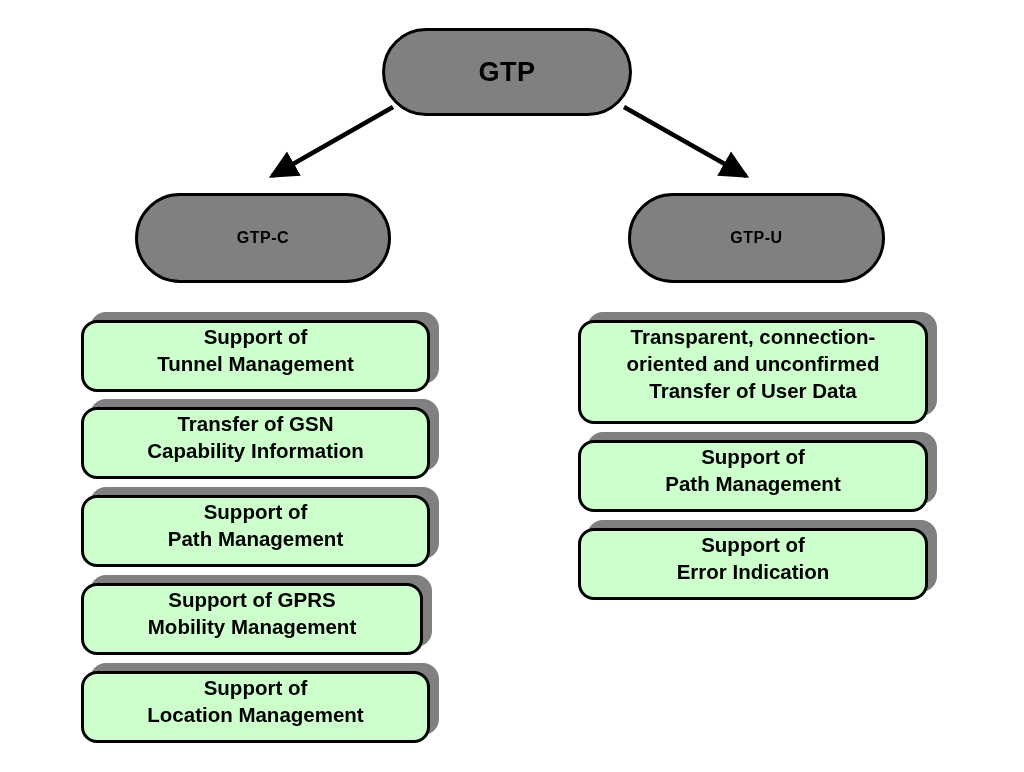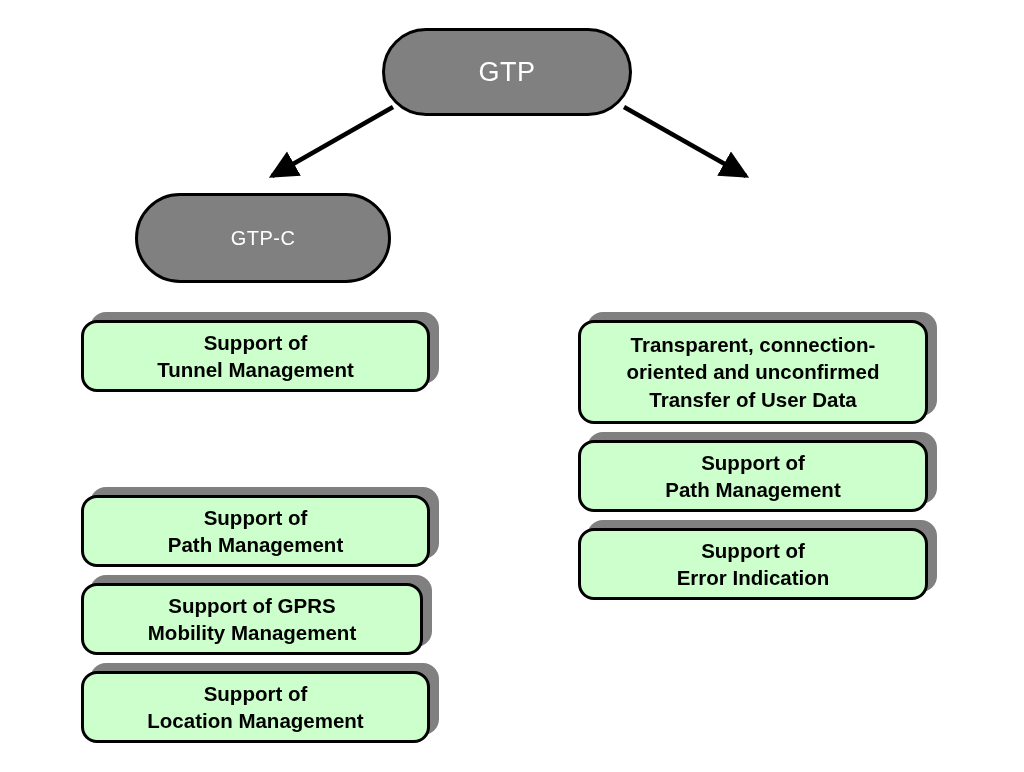--- a/index.html
+++ b/index.html
@@ -21,26 +21,26 @@
   
   .pill {
     position: absolute;
     box-sizing: border-box;
     background: #808080;
     border: 3px solid #000000;
     border-radius: 46px;
     display: flex;
     align-items: center;
     justify-content: center;
-    color: #ffffff;
-    font-weight: normal;
+    color: #000000;
+    font-weight: bold;
     letter-spacing: 0.5px;
   }
   .pill-root { font-size: 27px; }
-  .pill-child { font-size: 20px; }
+  .pill-child { font-size: 16px; }
 
   
   .gbox-wrap {
     position: absolute;
   }
   .gbox-shadow {
     position: absolute;
     left: 9px;
     top: -8px;
     width: 100%;
@@ -53,21 +53,21 @@
     position: absolute;
     left: 0;
     top: 0;
     width: 100%;
     height: 100%;
     box-sizing: border-box;
     background: #ccffcc;
     border: 3px solid #000000;
     border-radius: 16px;
     display: flex;
-    align-items: center;
+    align-items: flex-start;
     justify-content: center;
     text-align: center;
     color: #000000;
     font-weight: bold;
     font-size: 20.5px;
     line-height: 1.32;
     padding: 0 10px;
   }
   .gbox span { display: block; white-space: pre-line; }
 
@@ -96,29 +96,39 @@
   </svg>
 
   <div class="pill pill-root" style="left:382px; top:28px; width:250px; height:88px;">
     <span>GTP</span>
   </div>
 
   <div class="pill pill-child" style="left:135px; top:193px; width:256px; height:90px;">
     <span>GTP-C</span>
   </div>
 
+  <div class="pill pill-child" style="left:628px; top:193px; width:257px; height:90px;">
+    <span>GTP-U</span>
+  </div>
 
   <div class="gbox-wrap" style="left:81px; top:320px; width:349px; height:72px;">
     <div class="gbox-shadow"></div>
     <div class="gbox">
       <span>Support of
 Tunnel Management</span>
     </div>
   </div>
 
+  <div class="gbox-wrap" style="left:81px; top:407px; width:349px; height:72px;">
+    <div class="gbox-shadow"></div>
+    <div class="gbox">
+      <span>Transfer of GSN
+Capability Information</span>
+    </div>
+  </div>
 
   <div class="gbox-wrap" style="left:81px; top:495px; width:349px; height:72px;">
     <div class="gbox-shadow"></div>
     <div class="gbox">
       <span>Support of
 Path Management</span>
     </div>
   </div>
 
   <div class="gbox-wrap" style="left:81px; top:583px; width:342px; height:72px;">

